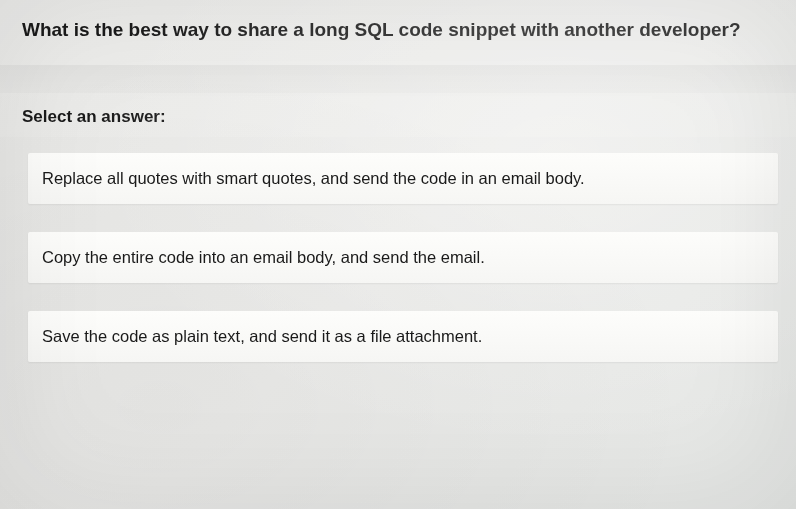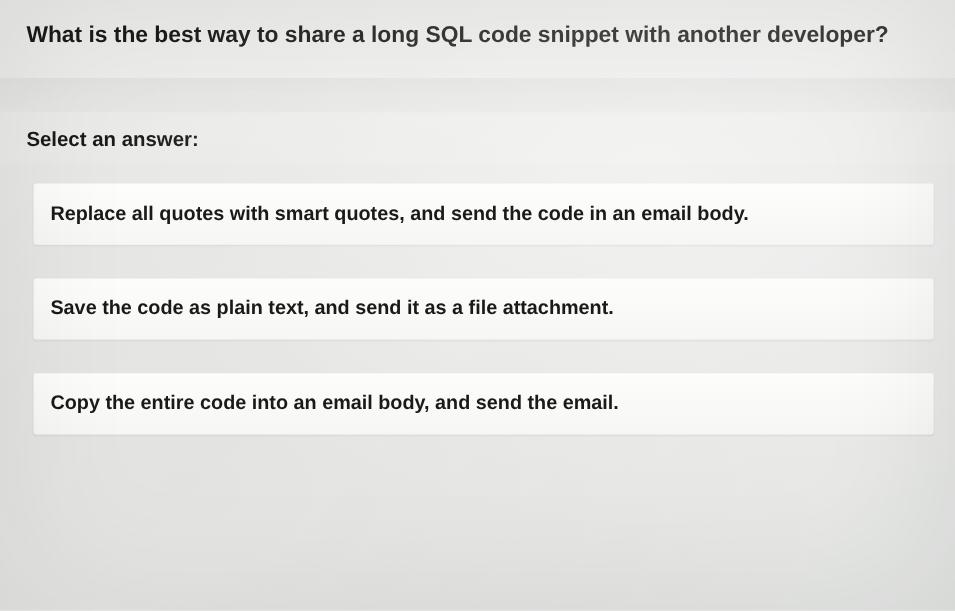--- a/index.html
+++ b/index.html
@@ -58,21 +58,21 @@
     background: linear-gradient(to bottom, #fdfdfb, #f6f6f4);
     border-radius: 2px;
     padding: 16px 20px 16px 14px;
     font-size: 16.5px;
     color: #1a1a1a;
     cursor: pointer;
     box-shadow: 0 1px 2px rgba(0,0,0,0.06);
     position: relative;
   }
   .option-text {
-    font-weight: 700;
+    font-weight: 400;
   }
   
   .vignette {
     position: absolute;
     inset: 0;
     pointer-events: none;
     box-shadow: inset 0 0 120px rgba(0,0,0,0.08);
   }
 </style>
 </head>
@@ -86,20 +86,20 @@
 
 <div class="answer-section">
   <div class="prompt-text">Select an answer:</div>
 </div>
 
 <div class="options-wrap">
   <div class="option">
     <span class="option-text">Replace all quotes with smart quotes, and send the code in an email body.</span>
   </div>
   <div class="option">
-    <span class="option-text">Save the code as plain text, and send it as a file attachment.</span>
+    <span class="option-text">Copy the entire code into an email body, and send the email.</span>
   </div>
   <div class="option">
-    <span class="option-text">Copy the entire code into an email body, and send the email.</span>
+    <span class="option-text">Save the code as plain text, and send it as a file attachment.</span>
   </div>
 </div>
 
 <div class="vignette"></div>
 
 </body></html>

